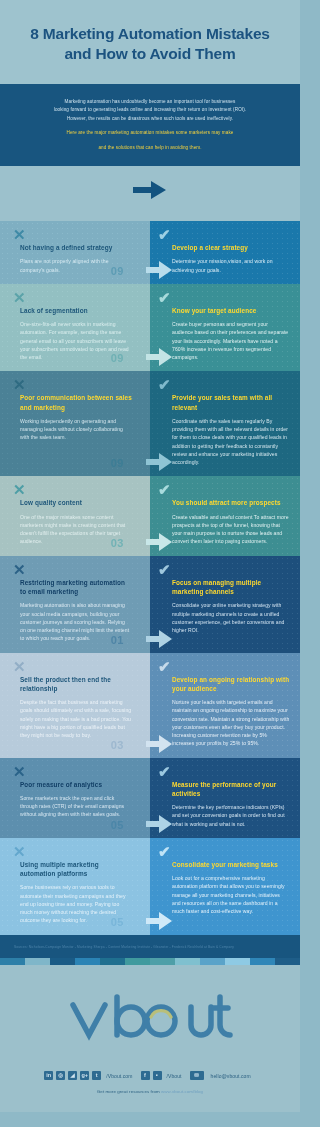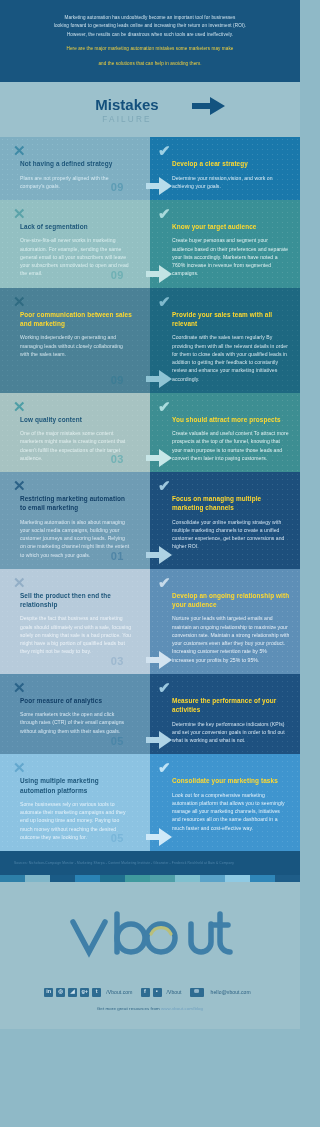--- a/index.html
+++ b/index.html
@@ -76,34 +76,36 @@
   .handle{color:#2a5f80;font-size:5px;margin:0 5px 0 2px;letter-spacing:.1px;}
   .handle.mailh{margin-left:4px;}
   .getmore{margin-top:9px;color:#2a5f80;font-size:4.4px;letter-spacing:.1px;}
   .getmore a{color:#6f9fc0;text-decoration:none;}
 </style>
 </head>
 <body>
 
 <div class="page">
 
+  <div class="title-band">
+    <h1>
+      <span class="title-line">8 Marketing Automation Mistakes</span>
+      <span class="title-line">and How to Avoid Them</span>
+    </h1>
+  </div>
 
   <div class="intro">
     <p>Marketing automation has undoubtedly become an important tool for businesses</p>
     <p>looking forward to generating leads online and increasing their return on investment (ROI).</p>
     <p>However, the results can be disastrous when such tools are used ineffectively.</p>
     <p class="accent">Here are the major marketing automation mistakes  some marketers may make</p>
     <p class="accent">and the solutions that can help in avoiding them.</p>
   </div>
 
   <div class="ms-head">
-    <div class="ms-col">
-      <span class="big">Mistakes</span>
-      <span class="small">FAILURE</span>
-    </div>
     <div class="ms-arrow">
       <svg width="34" height="20" viewBox="0 0 34 20">
         <path d="M0 7 h18 V1 l15 9 -15 9 V13 H0 Z" fill="#13537f"></path>
       </svg>
     </div>
   </div>
 
   <div id="rows">
       <div class="row">
         <div class="cell left" style="background:#7fafc2">

